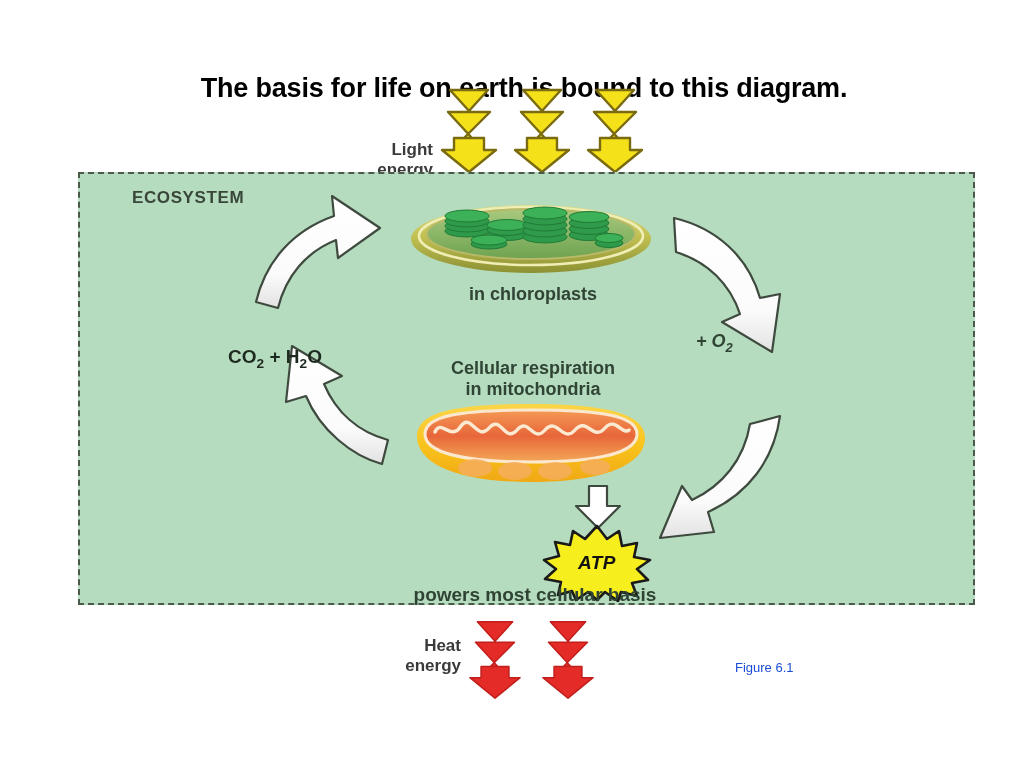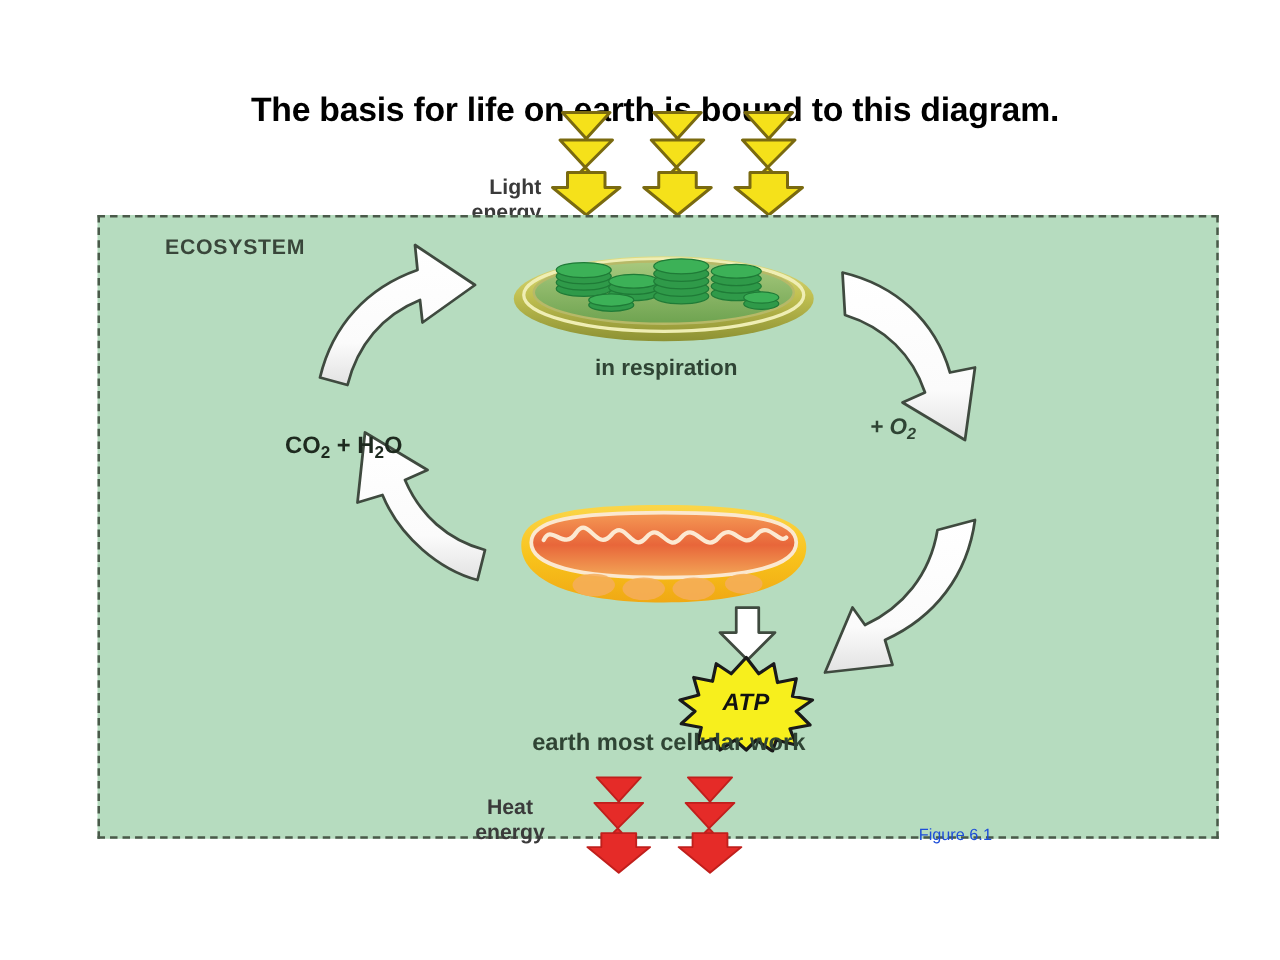--- a/index.html
+++ b/index.html
@@ -50,21 +50,21 @@
     margin-top: 32px;
   }
   .bolt-svg { position: absolute; top: 0px; }
 
   
   #ecosystem-box {
     position: absolute;
     left: 78px;
     top: 172px;
     width: 897px;
-    height: 499px;
+    height: 433px;
     background: #b6dcbf;
     border: 2px dashed #4a5a4a;
     box-sizing: border-box;
   }
   #ecosystem-label {
     position: absolute;
     left: 52px;
     top: 14px;
     font-size: 17px;
     font-weight: bold;
@@ -183,21 +183,21 @@
     left: 355px;
     top: 620px;
     width: 260px;
     height: 80px;
   }
   #heat-energy-label {
     position: absolute;
     left: 0px;
     top: 16px;
     width: 106px;
-    text-align: center;
+    text-align: right;
     font-size: 17px;
     font-weight: bold;
     color: #3a3a3a;
     line-height: 20px;
   }
 
   
   #figure-caption {
     position: absolute;
     left: 735px;
@@ -304,31 +304,35 @@
           <ellipse cx="80" cy="43" rx="18" ry="5" fill="#3cb157"></ellipse>
         </g>
       <g>
           <ellipse cx="200" cy="46" rx="14" ry="4.5"></ellipse>
           <ellipse cx="200" cy="41" rx="14" ry="4.5" fill="#3cb157"></ellipse>
         </g>
     </g>
   </svg>
 
   <div class="diagram-label" id="photosynthesis-label">
-    <div>in respiration</div>
+    <div>in chloroplasts</div>
   </div>
 
   <div class="diagram-label" id="co2-h2o-label">
     <span>CO</span><sub>2</sub><span> + </span><span>H</span><sub>2</sub><span>O</span>
   </div>
 
   <div class="diagram-label" id="organic-molecules-label">
     <span class="om-o2"><span>+ O</span><sub>2</sub></span>
   </div>
 
+  <div class="diagram-label" id="respiration-label">
+    <div>Cellular respiration</div>
+    <div>in mitochondria</div>
+  </div>
 
   <svg id="mitochondrion" viewBox="0 0 252 86">
     <defs>
       <linearGradient id="mitoOuter" x1="0" y1="0" x2="0" y2="1">
         <stop offset="0%" stop-color="#fbd64a"></stop>
         <stop offset="55%" stop-color="#f8c21b"></stop>
         <stop offset="100%" stop-color="#f0a814"></stop>
       </linearGradient>
       <linearGradient id="mitoInner" x1="0" y1="0" x2="0" y2="1">
         <stop offset="0%" stop-color="#f59a55"></stop>
@@ -350,21 +354,21 @@
 
   <svg id="atp-arrow" width="52" height="46" viewBox="0 0 52 46">
     <polygon points="17,2 35,2 35,22 48,22 26,44 4,22 17,22" fill="#ffffff" stroke="#3f4a3f" stroke-width="2.2" stroke-linejoin="round"></polygon>
   </svg>
 
   <svg id="atp-star" width="110" height="78" viewBox="0 0 110 78">
     <polygon points="55,2 65,15 77,7 80,22 95,19 92,33 108,36 95,45 106,56 90,59 95,72 79,68 76,77 63,68 55,76 46,68 34,76 30,67 16,71 19,58 3,55 14,45 2,36 17,32 13,18 28,21 31,7 43,15" fill="#f7ef1d" stroke="#1a1a1a" stroke-width="2.6" stroke-linejoin="round"></polygon>
   </svg>
   <div id="atp-text">ATP</div>
 
-  <div id="cellular-work-label">earth most cellular work</div>
+  <div id="cellular-work-label">powers most cellular basis</div>
 </div>
 
 <div id="heat-energy-group">
   <div id="heat-energy-label">
     <div>Heat</div>
     <div>energy</div>
   </div>
   <svg class="bolt-svg" style="left:110px;" width="60" height="80" viewBox="0 0 62 86">
     <polygon points="30,2 50,2 30,24 52,24 26,50 46,50 46,62 58,62 31,84 4,62 16,62 16,50 34,50 10,24 32,24 12,2" fill="#e52b28" stroke="#c01f1c" stroke-width="1.6" stroke-linejoin="round"></polygon>
   </svg>

